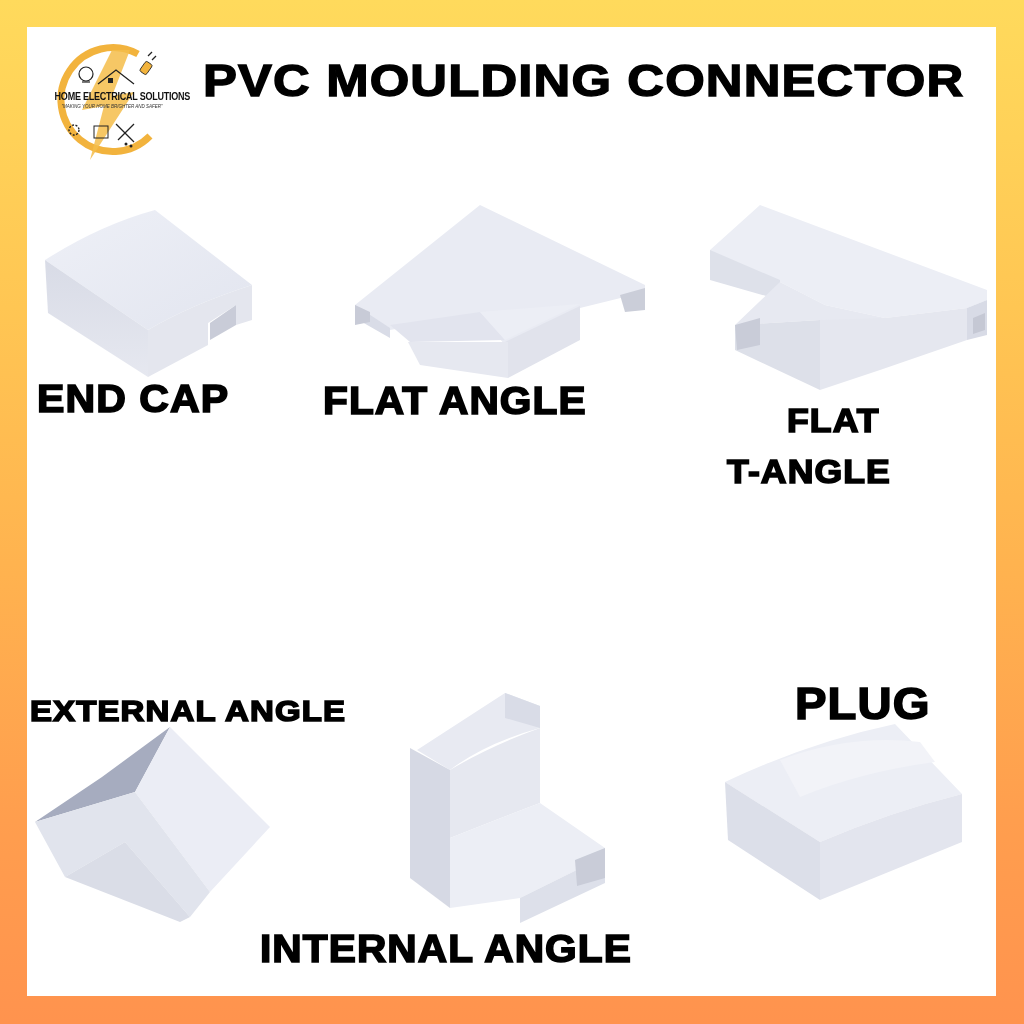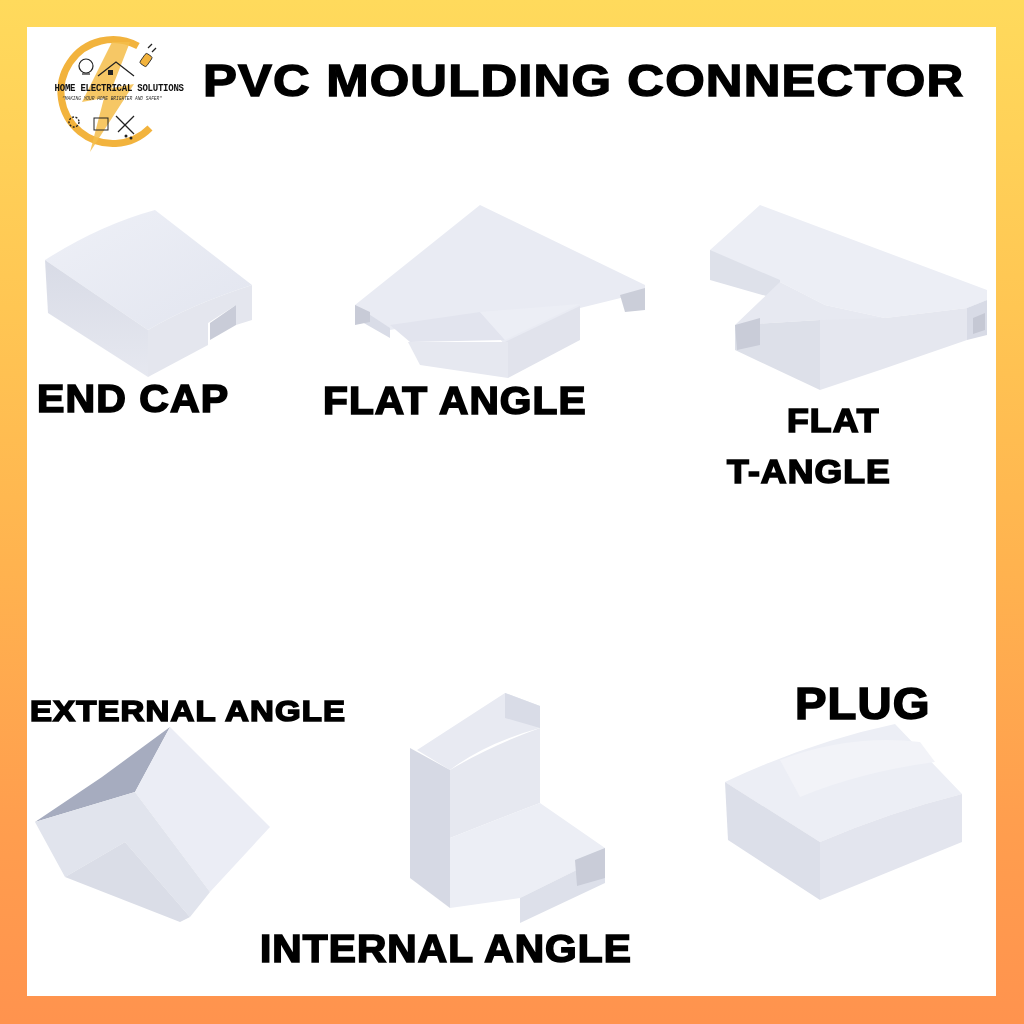--- a/index.html
+++ b/index.html
@@ -18,21 +18,21 @@
       white-space: nowrap; letter-spacing: 1px;
       -webkit-text-stroke: 1.6px #000;
       transform-origin: left top;
     }
     .title {
       position: absolute; left: 203px; top: 55px; font-size: 45px; font-weight: bold;
       font-family: "Liberation Sans", sans-serif; letter-spacing: 1px;
       transform: scaleX(1.13); transform-origin: left top; white-space: nowrap;
       -webkit-text-stroke: 1.4px #000; color:#000;
     }
-    .logo { position: absolute; left: 42px; top: 32px; width: 140px; height: 125px; font-family: Liberation Mono, monospace; }
+    .logo { position: absolute; left: 42px; top: 40px; width: 140px; height: 125px; }
     .logo-name {
       position: absolute; left: 0; top: 50px; width: 140px; text-align: center;
       font-size: 11px; font-weight: bold; color: #111; letter-spacing: -0.3px;
       transform: scaleX(0.82); transform-origin: center top; white-space: nowrap;
     }
     .logo-tag {
       position: absolute; left: 0; top: 64px; width: 140px; text-align: center;
       font-size: 4.5px; color: #333; font-style: italic; white-space: nowrap;
     }
     .product { position: absolute; }

